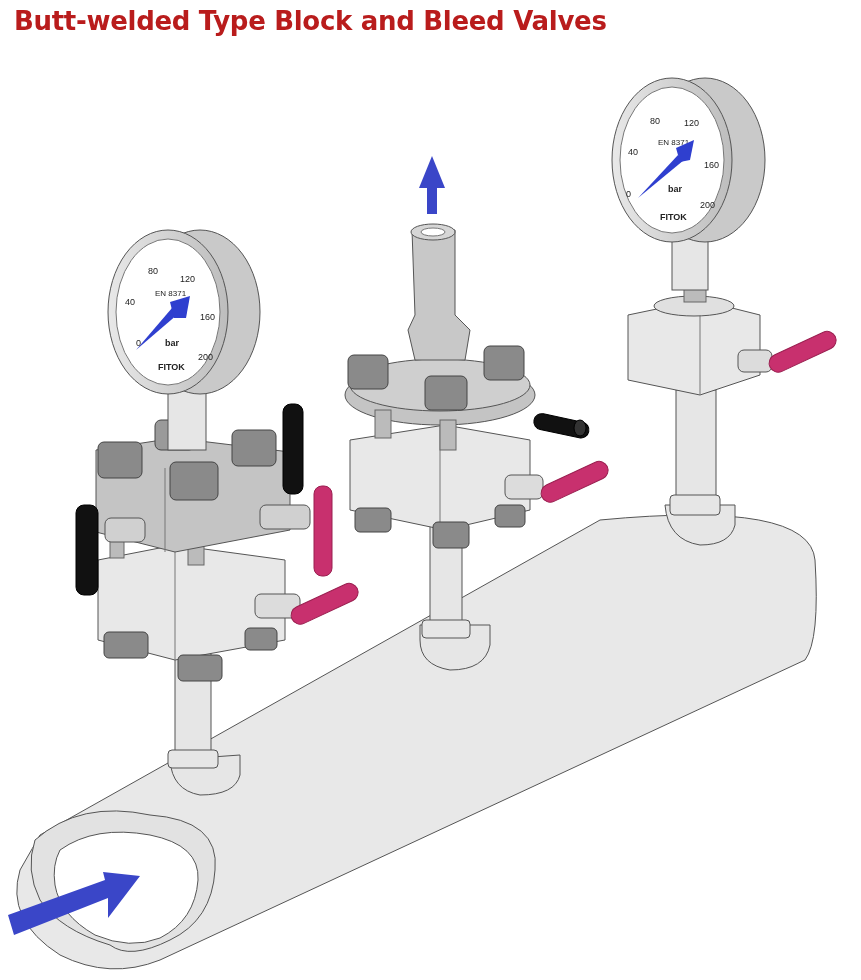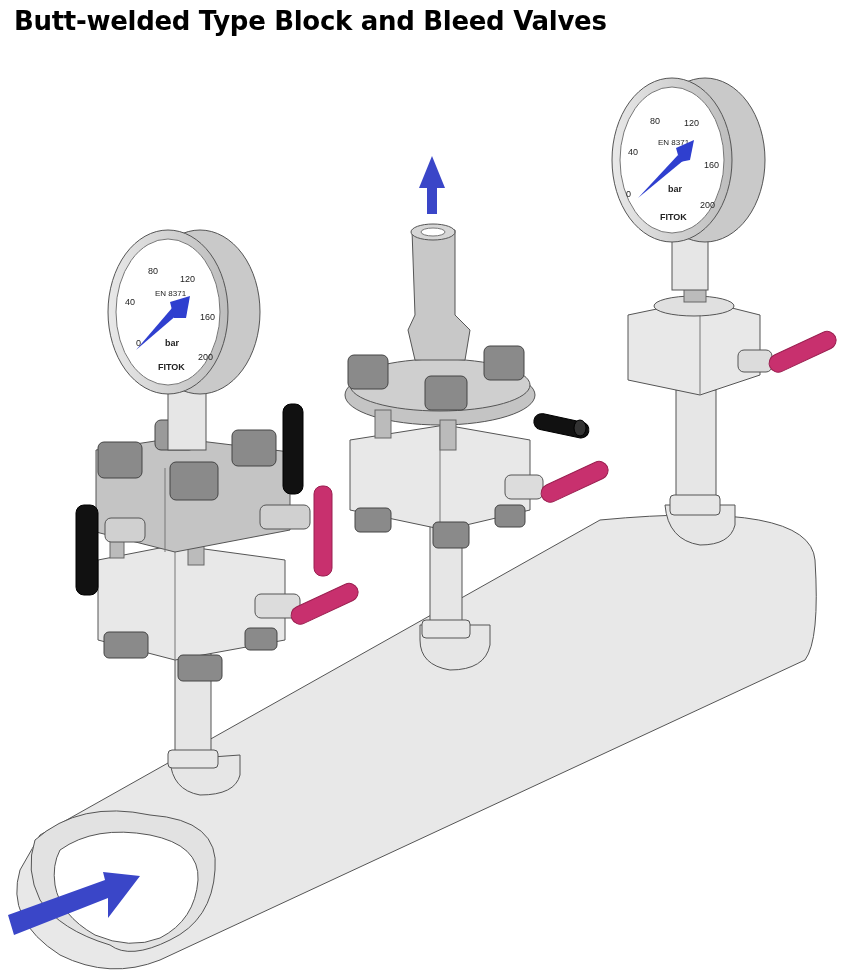--- a/index.html
+++ b/index.html
@@ -1,17 +1,17 @@
 <!DOCTYPE html>
 <html><head>
 <meta charset="utf-8">
 <style>
   html,body{margin:0;padding:0;background:#ffffff;}
   body{width:861px;height:980px;position:relative;overflow:hidden;font-family:"DejaVu Sans",sans-serif;}
-  .title{position:absolute;left:14px;top:6px;font-size:26px;font-weight:bold;color:#000000;letter-spacing:-0.3px;}
+  .title{position:absolute;left:14px;top:6px;font-size:26px;font-weight:bold;color:#b91c1c;letter-spacing:-0.3px;}
   svg.scene{position:absolute;left:0;top:0;}
   .gtext{font-family:"Liberation Sans",sans-serif;fill:#222;}
 </style>
 </head>
 <body>
 
 <div class="title">Butt-welded Type Block and Bleed Valves</div>
 
 <svg class="scene" width="861" height="980" viewBox="0 0 861 980">
   <defs>

